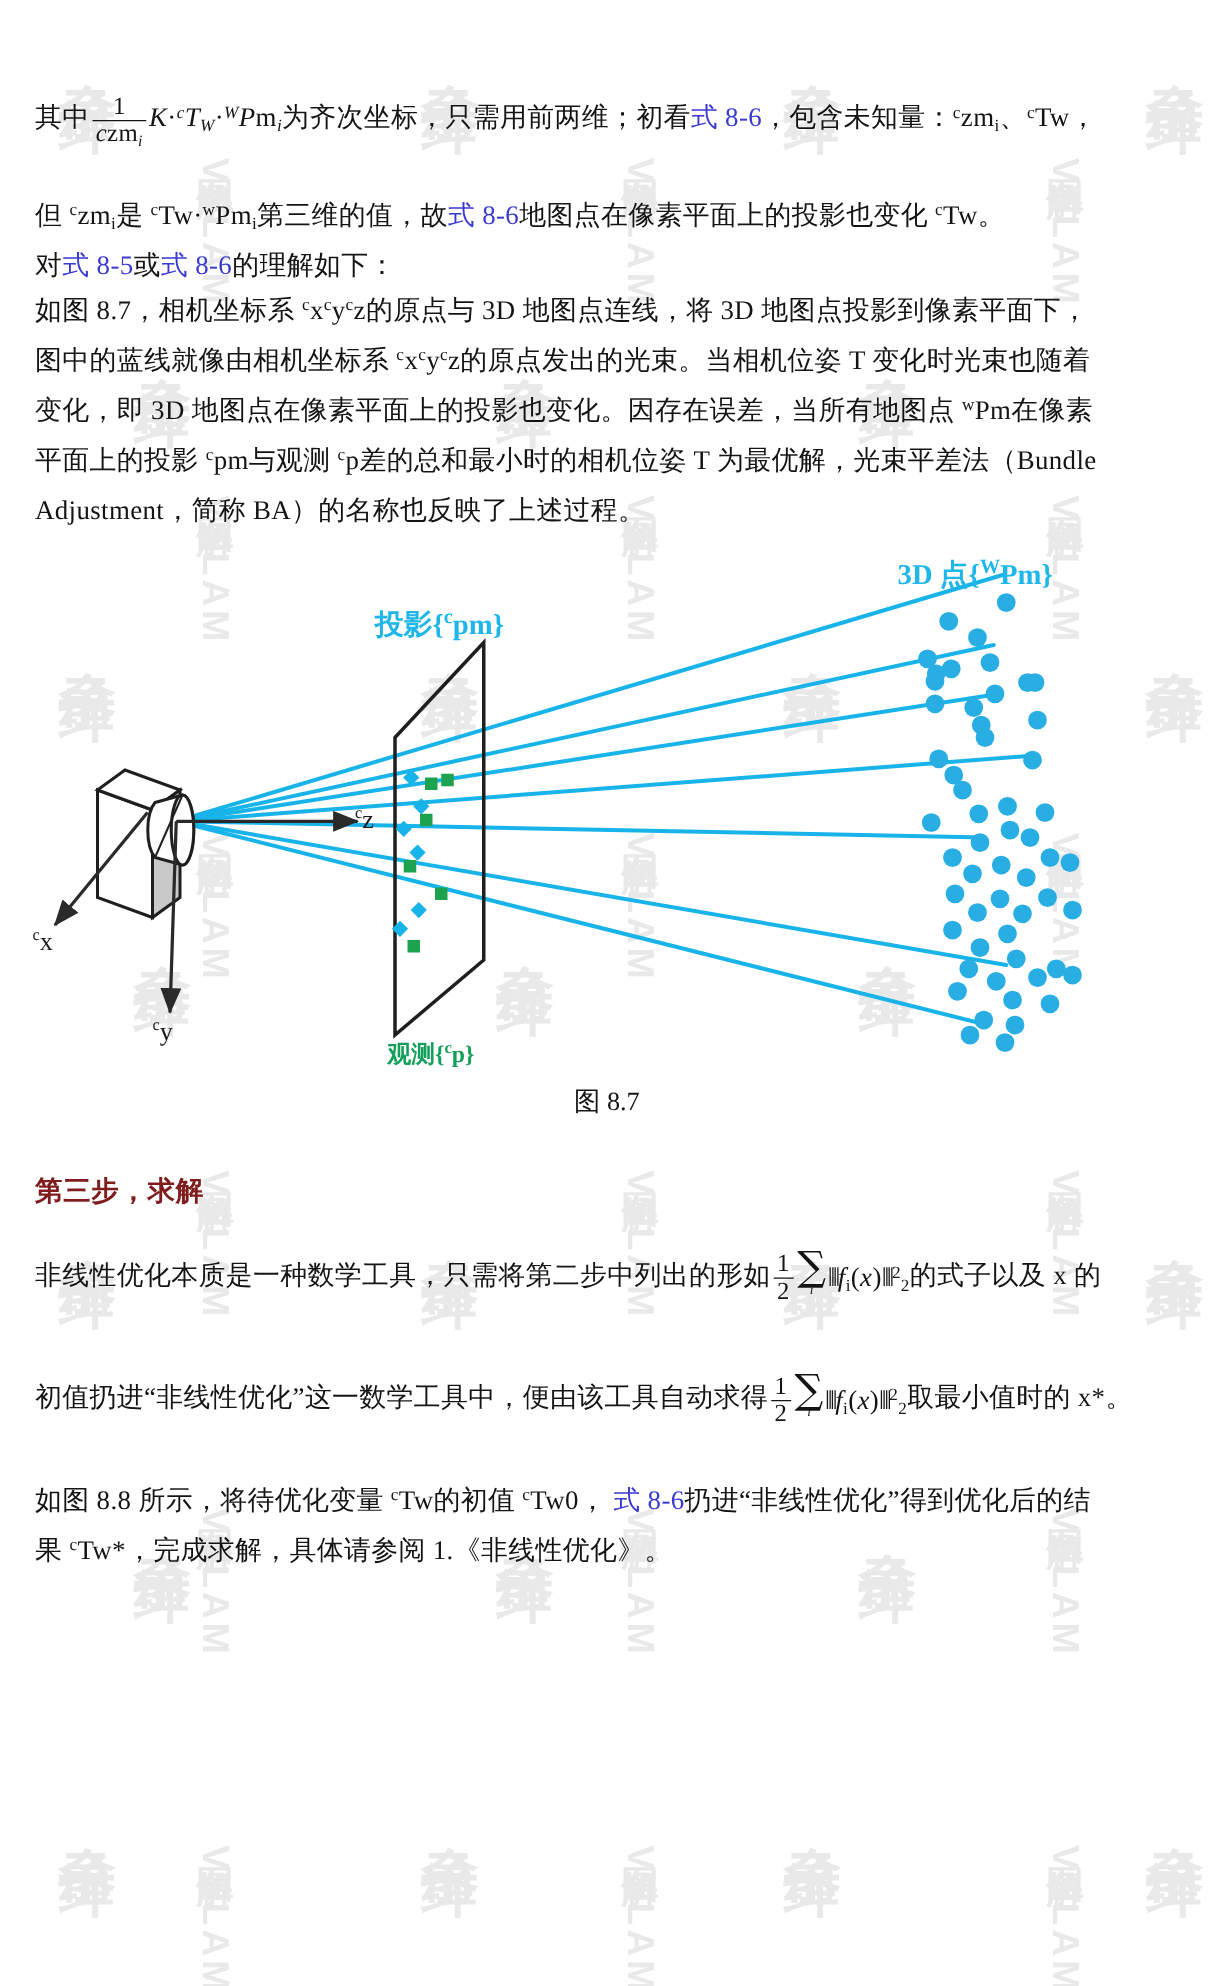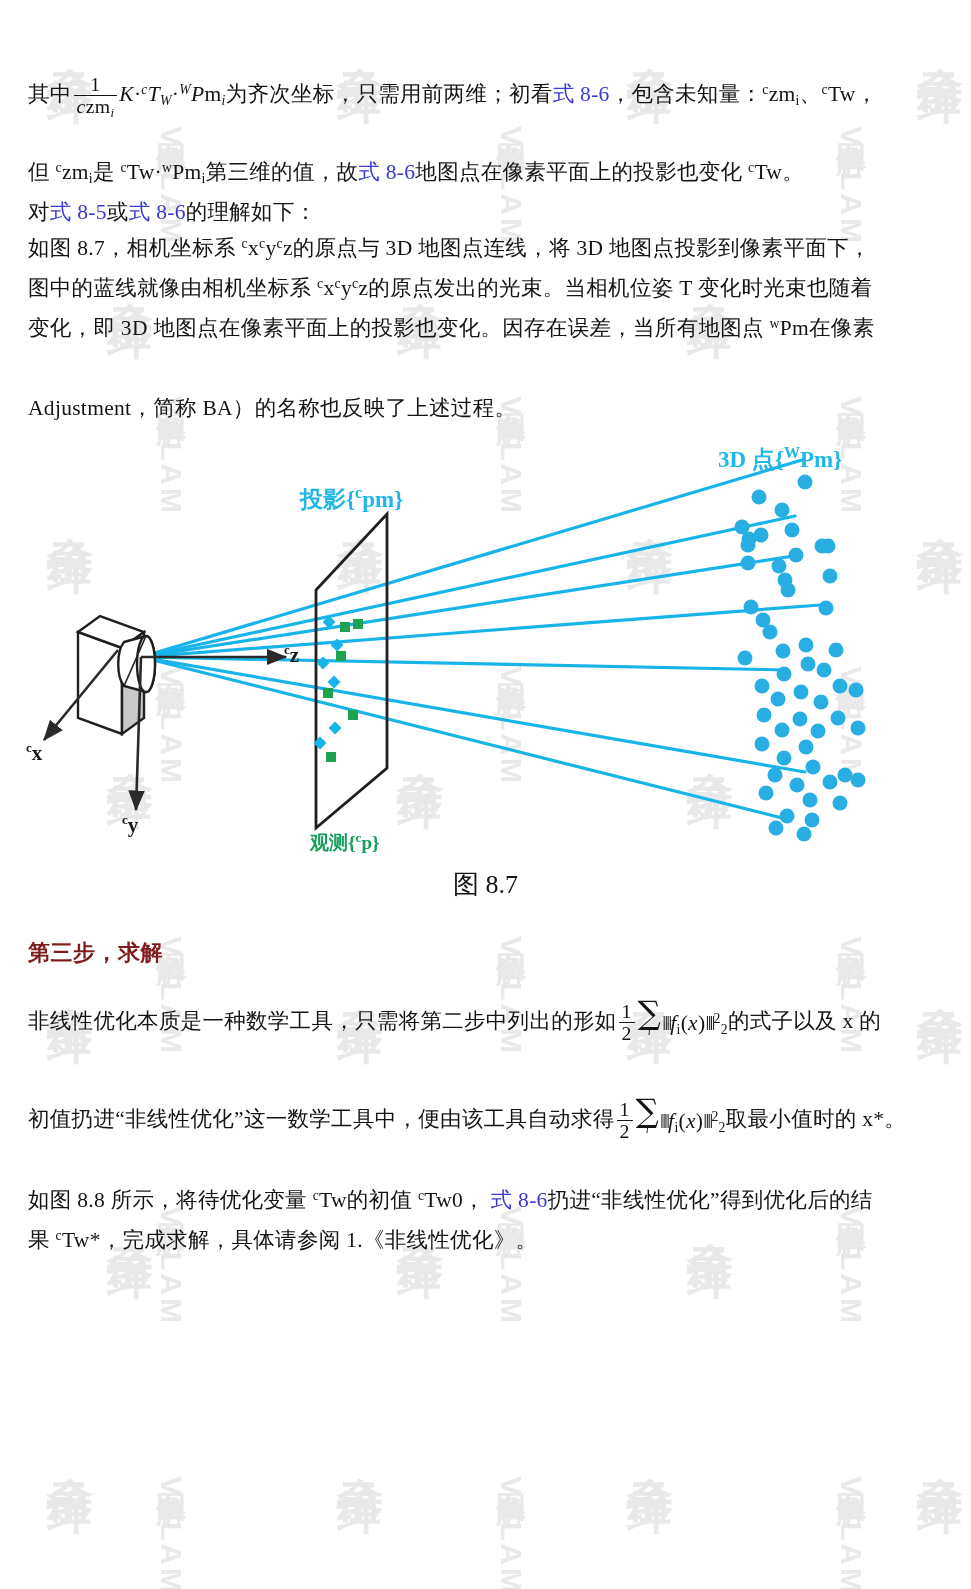--- a/index.html
+++ b/index.html
@@ -98,21 +98,21 @@
   .heading {
     position: absolute;
     font-size: 22px;
     font-weight: bold;
     color: #7f1d1d;
     letter-spacing: 0.5px;
   }
 
   .figcaption {
     position: absolute;
-    font-size: 26px;
+    font-size: 21px;
     color: #141414;
     text-align: center;
   }
 
   
   #figure {
     position: absolute;
     left: 0;
     top: 420px;
     width: 971px;
@@ -121,21 +121,21 @@
   #figure svg { display: block; }
 
   .lbl {
     position: absolute;
     font-family: "Liberation Serif", "DejaVu Serif", serif;
     font-weight: bold;
     white-space: nowrap;
   }
   .lbl-cyan { color: #1fb6e8; font-size: 23px; }
   .lbl-green { color: #14a05a; font-size: 19px; }
-  .lbl-axis { color: #1a1a1a; font-size: 21px; font-weight: bold; }
+  .lbl-axis { color: #1a1a1a; font-size: 21px; font-weight: normal; }
 
   
   #footer {
     position: absolute;
     right: 18px;
     bottom: 18px;
     font-family: "Liberation Sans", "DejaVu Sans", sans-serif;
     font-size: 26px;
     color: #e4e4e4;
     font-weight: bold;
@@ -221,20 +221,25 @@
   <div class="para" style="left:28px; top:268px; width:920px;">
     <span>图中的蓝线就像由相机坐标系</span>
     <sup class="pre">c</sup><span class="mu">x</span><sup class="pre">c</sup><span class="mu">y</span><sup class="pre">c</sup><span class="mu">z</span><span>的原点发出的光束。当相机位姿 T 变化时光束也随着</span>
   </div>
 
   <div class="para" style="left:28px; top:308px; width:920px;">
     <span>变化，即 3D 地图点在像素平面上的投影也变化。因存在误差，当所有地图点</span>
     <sup class="pre">w</sup><span class="mu">Pm</span><span>在像素</span>
   </div>
 
+  <div class="para" style="left:28px; top:348px; width:920px;">
+    <span>平面上的投影</span>
+    <sup class="pre">c</sup><span class="mu">pm</span><span>与观测</span>
+    <sup class="pre">c</sup><span class="mu">p</span><span>差的总和最小时的相机位姿 T 为最优解，光束平差法（Bundle</span>
+  </div>
 
   <div class="para" style="left:28px; top:388px; width:920px;">
     <span>Adjustment，简称 BA）的名称也反映了上述过程。</span>
   </div>
 
   <div id="figure">
     <svg width="971" height="450" viewBox="0 0 971 450">
       <defs>
         <marker id="arrowhead" markerWidth="9" markerHeight="9" refX="7.5" refY="3.2" orient="auto">
           <path d="M0,0 L8,3.2 L0,6.4 Z" fill="#2a2a2a"></path>

